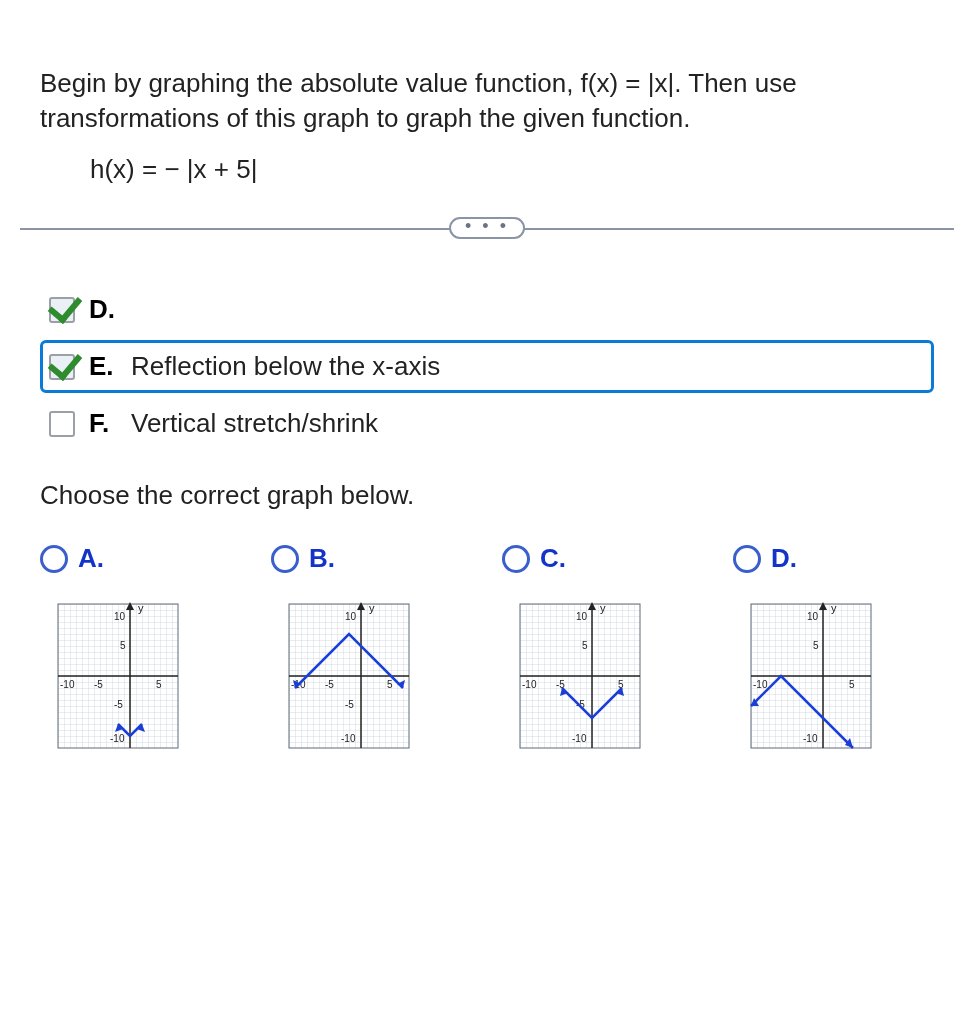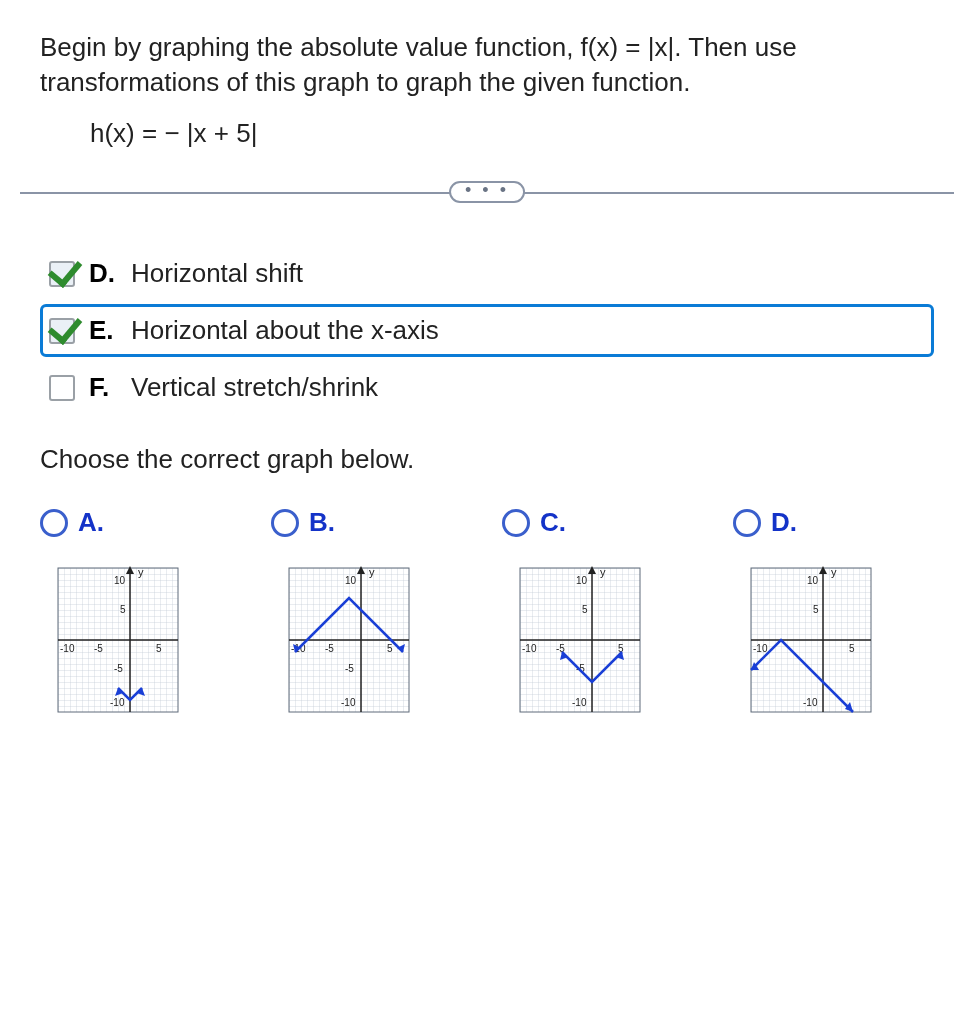--- a/index.html
+++ b/index.html
@@ -5,21 +5,21 @@
   * { box-sizing: border-box; }
   body {
     margin: 0;
     padding: 30px 40px;
     font-family: Arial, Helvetica, sans-serif;
     font-size: 26px;
     color: #222;
     background: #fff;
     width: 974px;
   }
-  .question-text { line-height: 1.35; margin-bottom: 18px; }
+  .question-text { line-height: 1.35; margin-bottom: 18px; margin-top: 36px; }
   .formula { margin: 18px 0 28px 50px; font-size: 26px; }
   .divider-row {
     position: relative;
     height: 30px;
     margin: 10px -20px 40px -20px;
   }
   .divider-line {
     position: absolute;
     top: 50%;
     left: 0; right: 0;
@@ -114,27 +114,26 @@
 <div class="formula">h(x) = − |x + 5|</div>
 
 <div class="divider-row">
   <div class="divider-line"></div>
   <div class="ellipsis-pill">• • •</div>
 </div>
 
 <div class="option-row">
   <div class="checkbox checked"></div>
   <div class="opt-letter">D.</div>
-  <div class="opt-text">Horizontal shift</div>
 </div>
 
 <div class="option-row selected-frame">
   <div class="checkbox checked"></div>
   <div class="opt-letter">E.</div>
-  <div class="opt-text">Horizontal about the x-axis</div>
+  <div class="opt-text">Reflection below the x-axis</div>
 </div>
 
 <div class="option-row">
   <div class="checkbox"></div>
   <div class="opt-letter">F.</div>
   <div class="opt-text">Vertical stretch/shrink</div>
 </div>
 
 <div class="prompt2">Choose the correct graph below.</div>
 

